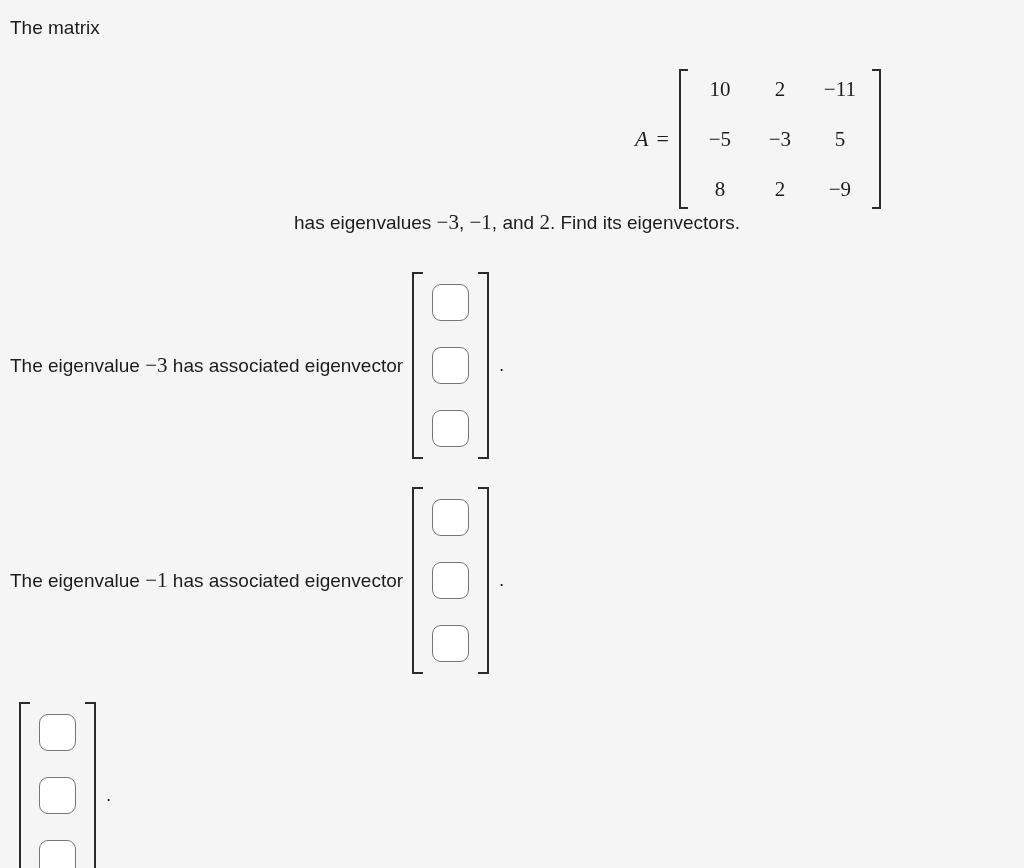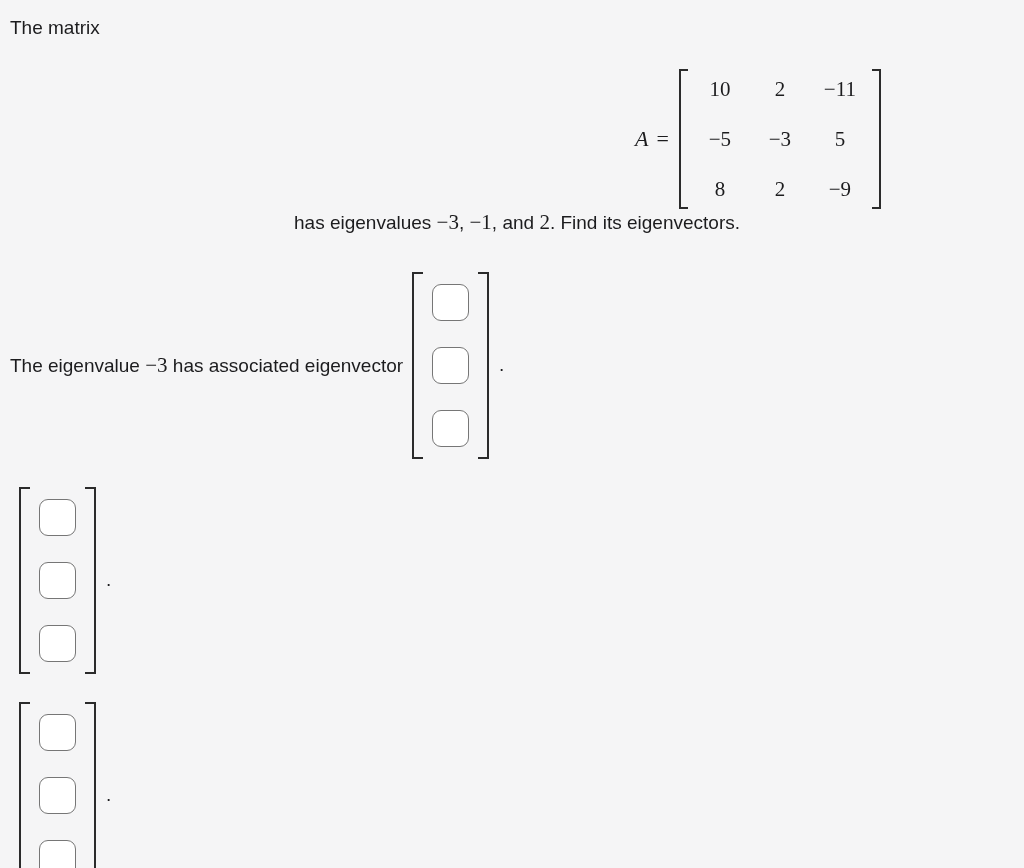--- a/index.html
+++ b/index.html
@@ -119,20 +119,21 @@
       <input type="text" class="answer-box" style="">
       <input type="text" class="answer-box" style="">
       <input type="text" class="answer-box" style="">
     </div>
     <span class="vbracket right"></span>
   </div>
   <span class="text period">.</span>
 </div>
 
 <div class="q-row">
+  <div class="text q-label"><span>The eigenvalue </span><span class="math">−1</span><span> has associated eigenvector</span></div>
   <div class="vector">
     <span class="vbracket left"></span>
     <div class="vector-boxes">
       <input type="text" class="answer-box" style="">
       <input type="text" class="answer-box" style="">
       <input type="text" class="answer-box" style="">
     </div>
     <span class="vbracket right"></span>
   </div>
   <span class="text period">.</span>

